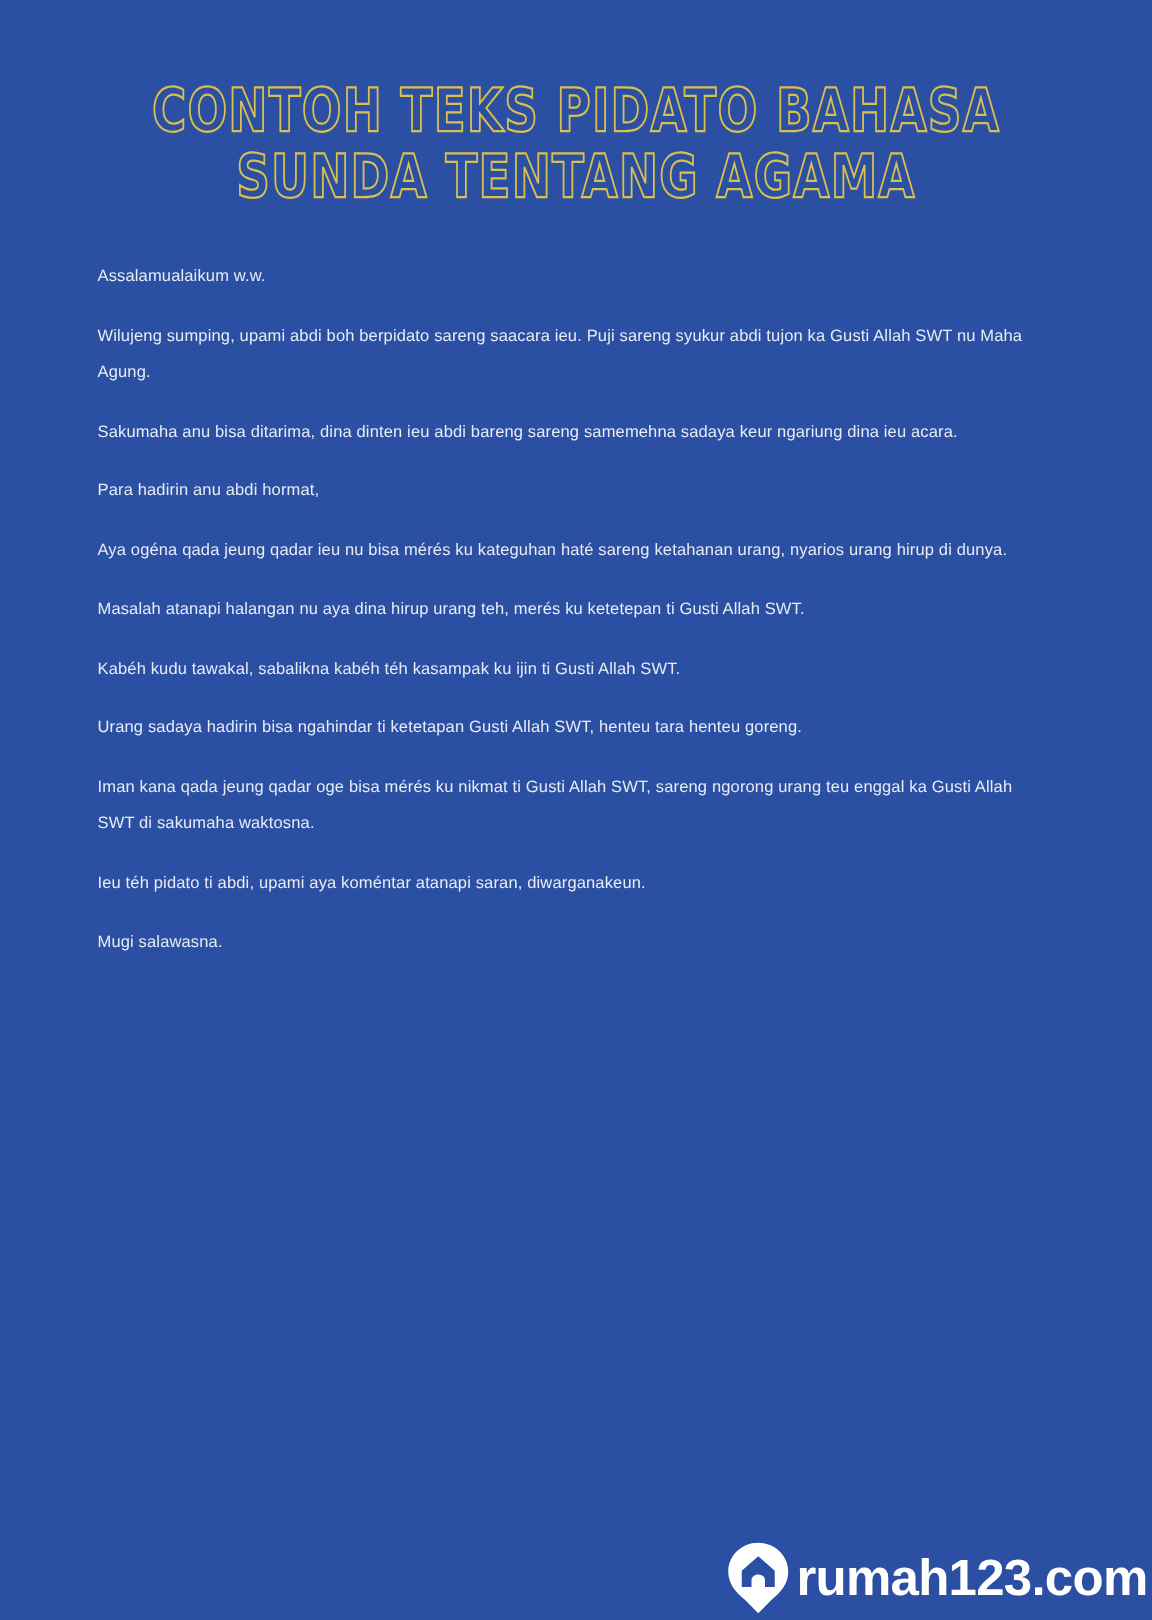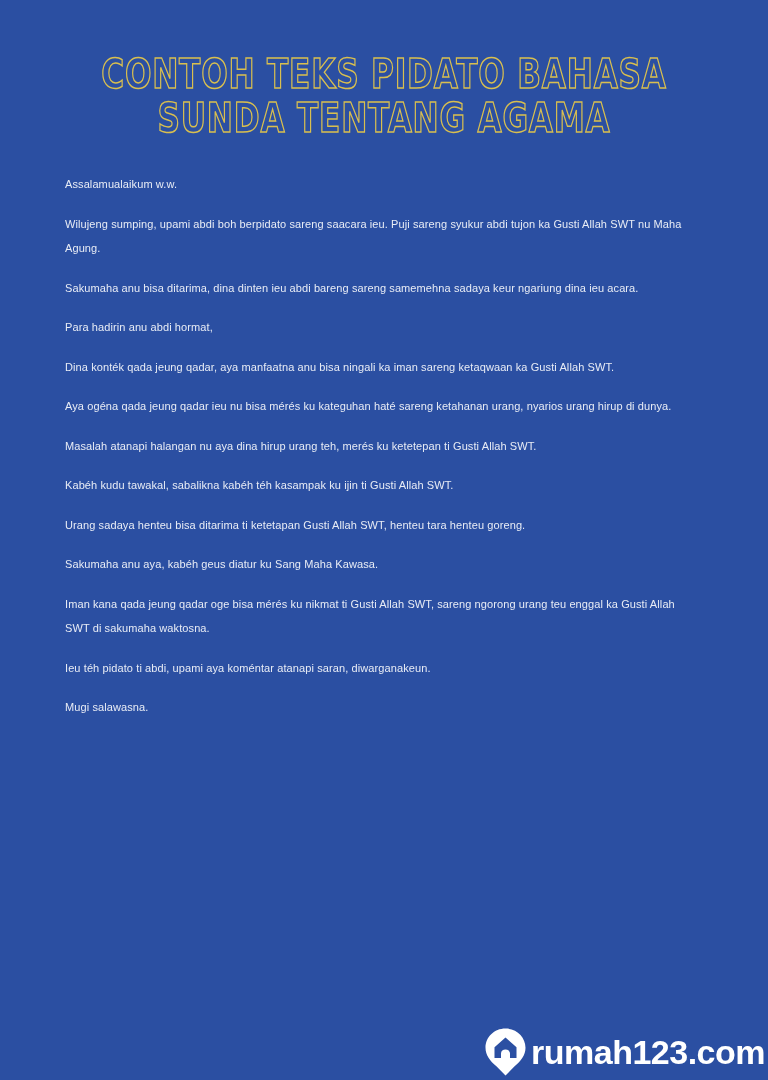--- a/index.html
+++ b/index.html
@@ -87,26 +87,24 @@
   <div class="title-block">
     <span class="title-line">CONTOH TEKS PIDATO BAHASA</span>
     <span class="title-line">SUNDA TENTANG AGAMA</span>
   </div>
 
   <div class="speech">
       <p>Assalamualaikum w.w.</p>
       <p>Wilujeng sumping, upami abdi boh berpidato sareng saacara ieu. Puji sareng syukur abdi tujon ka Gusti Allah SWT nu Maha Agung.</p>
       <p>Sakumaha anu bisa ditarima, dina dinten ieu abdi bareng sareng samemehna sadaya keur ngariung dina ieu acara.</p>
       <p>Para hadirin anu abdi hormat,</p>
-      <p>Dina konték qada jeung qadar, aya manfaatna anu bisa ningali ka iman sareng ketaqwaan ka Gusti Allah SWT.</p>
       <p>Aya ogéna qada jeung qadar ieu nu bisa mérés ku kateguhan haté sareng ketahanan urang, nyarios urang hirup di dunya.</p>
       <p>Masalah atanapi halangan nu aya dina hirup urang teh, merés ku ketetepan ti Gusti Allah SWT.</p>
       <p>Kabéh kudu tawakal, sabalikna kabéh téh kasampak ku ijin ti Gusti Allah SWT.</p>
-      <p>Urang sadaya henteu bisa ditarima ti ketetapan Gusti Allah SWT, henteu tara henteu goreng.</p>
-      <p>Sakumaha anu aya, kabéh geus diatur ku Sang Maha Kawasa.</p>
+      <p>Urang sadaya hadirin bisa ngahindar ti ketetapan Gusti Allah SWT, henteu tara henteu goreng.</p>
       <p>Iman kana qada jeung qadar oge bisa mérés ku nikmat ti Gusti Allah SWT, sareng ngorong urang teu enggal ka Gusti Allah SWT di sakumaha waktosna.</p>
       <p>Ieu téh pidato ti abdi, upami aya koméntar atanapi saran, diwarganakeun.</p>
       <p>Mugi salawasna.</p>
     </div>
 
   <div class="brand">
     <svg class="pin" viewBox="0 0 41 48" xmlns="http://www.w3.org/2000/svg">
 
       <path d="M20.5 0.5 C31.8 0.5 40.5 9.2 40.5 19.8 C40.5 27.2 36 33.2 29.6 38.3 L20.5 47.5 L11.4 38.3 C5 33.2 0.5 27.2 0.5 19.8 C0.5 9.2 9.2 0.5 20.5 0.5 Z" fill="#ffffff"></path>
 

